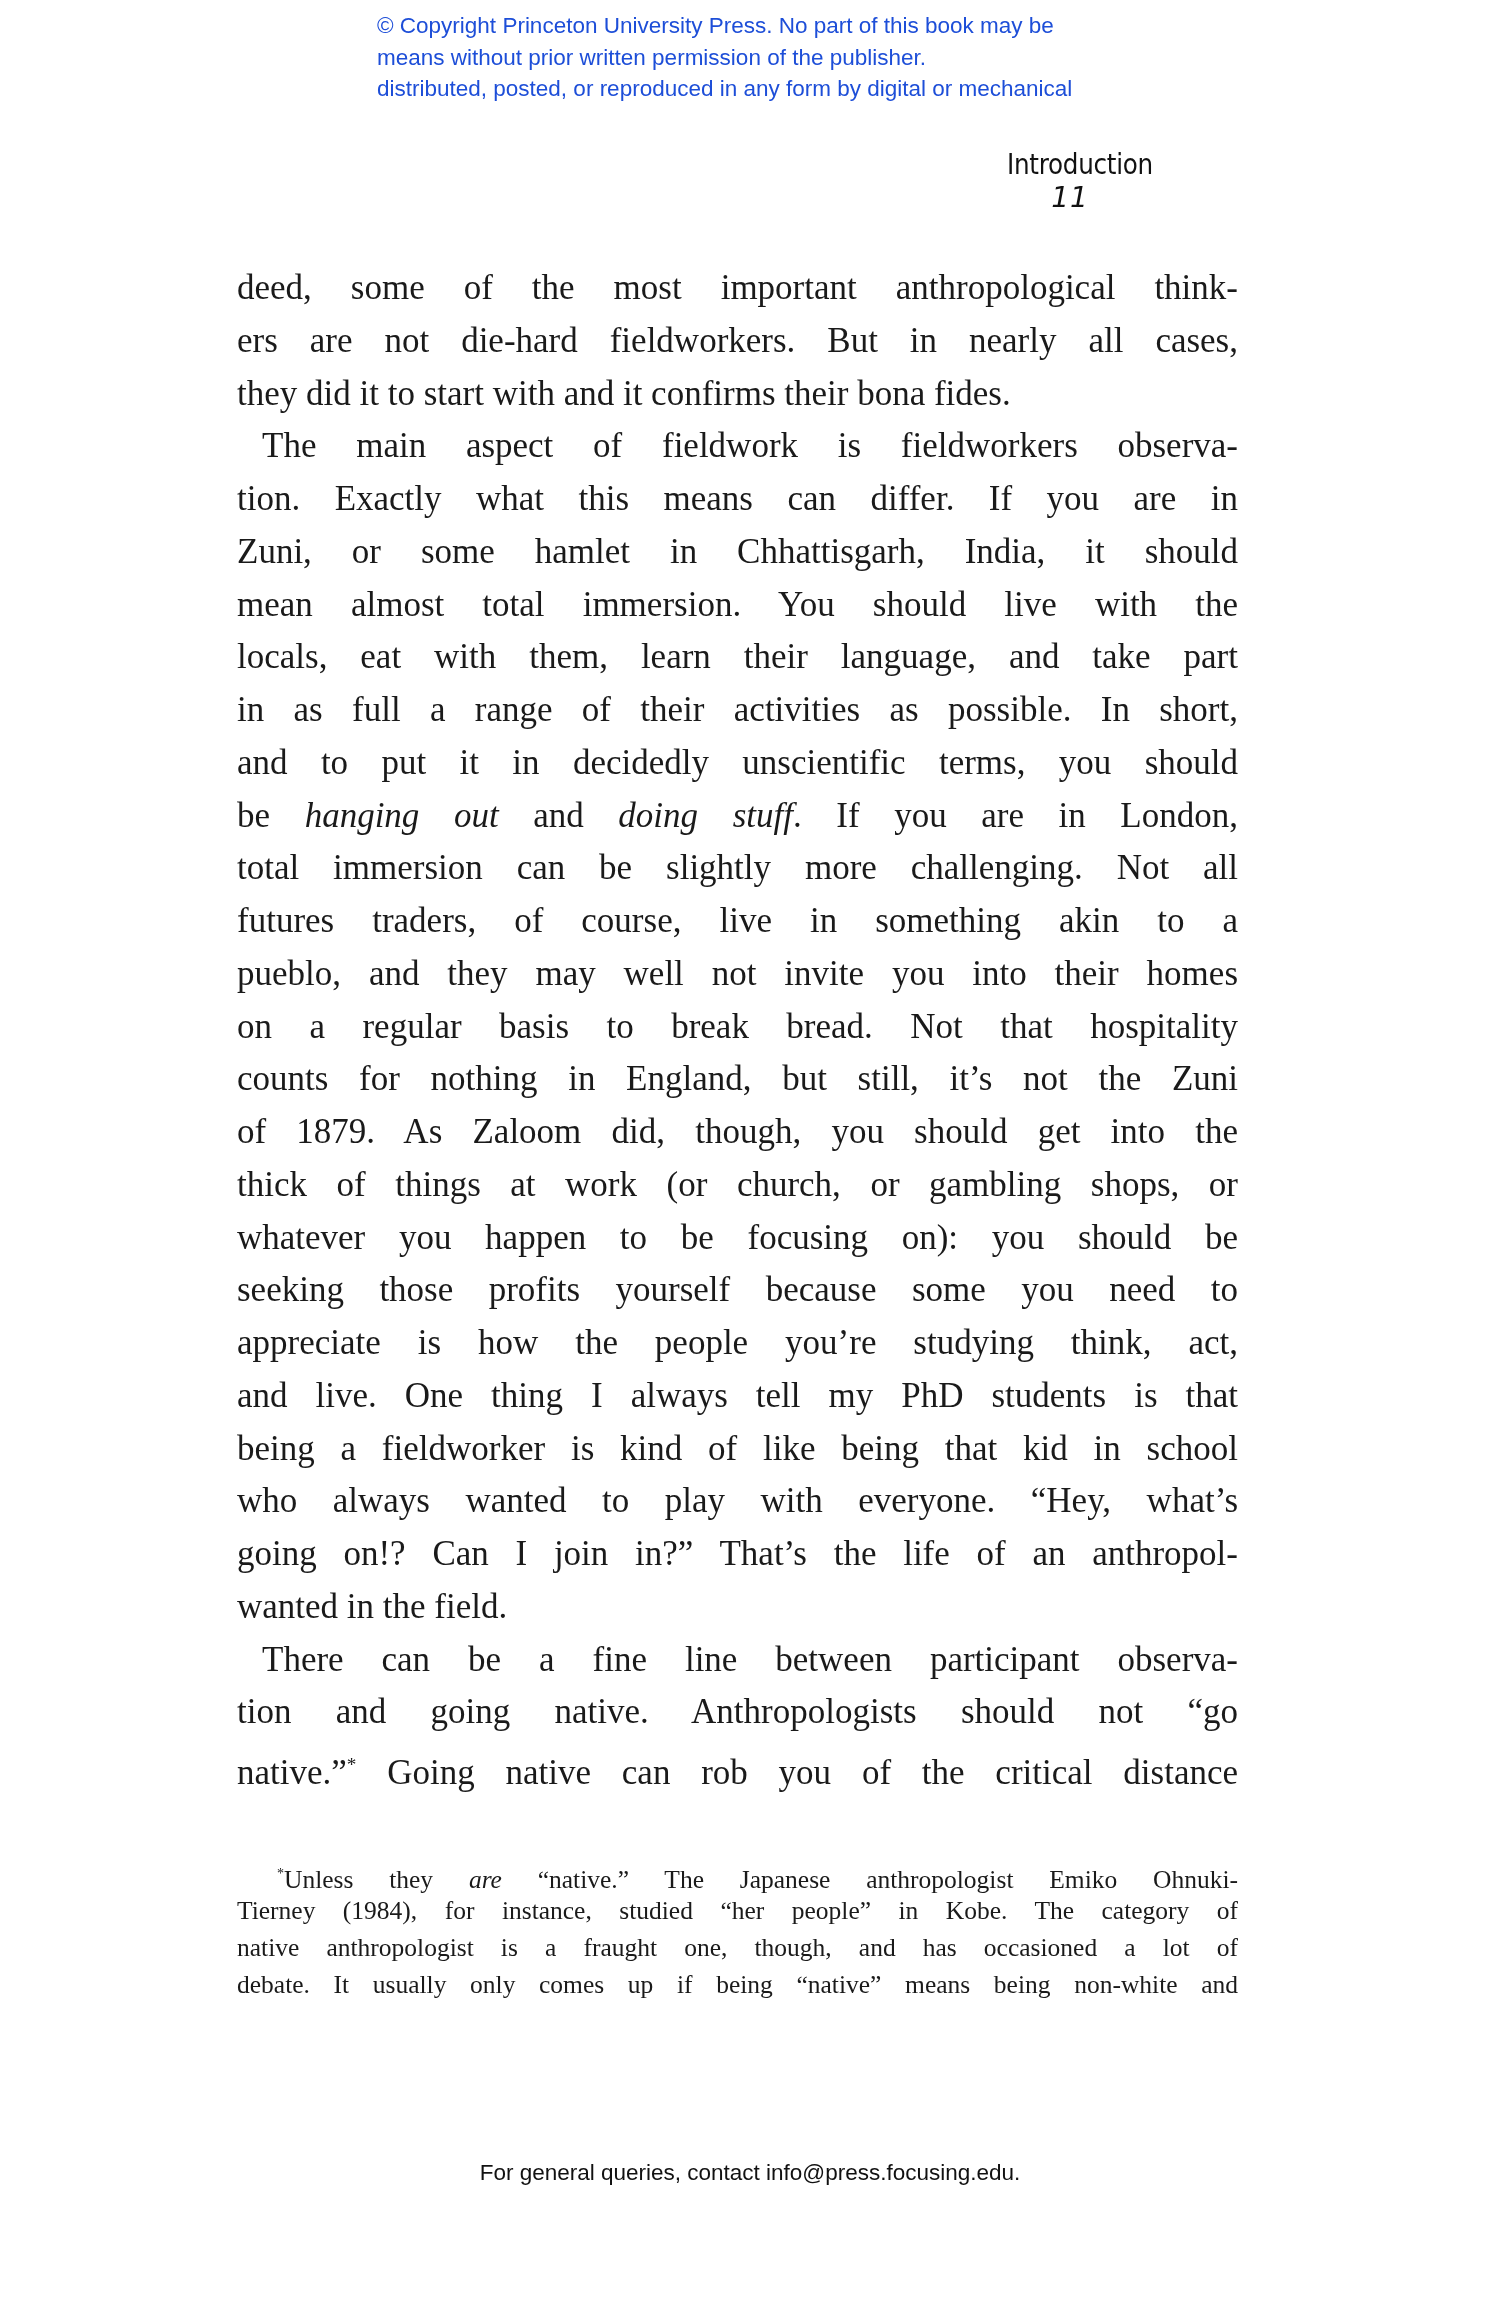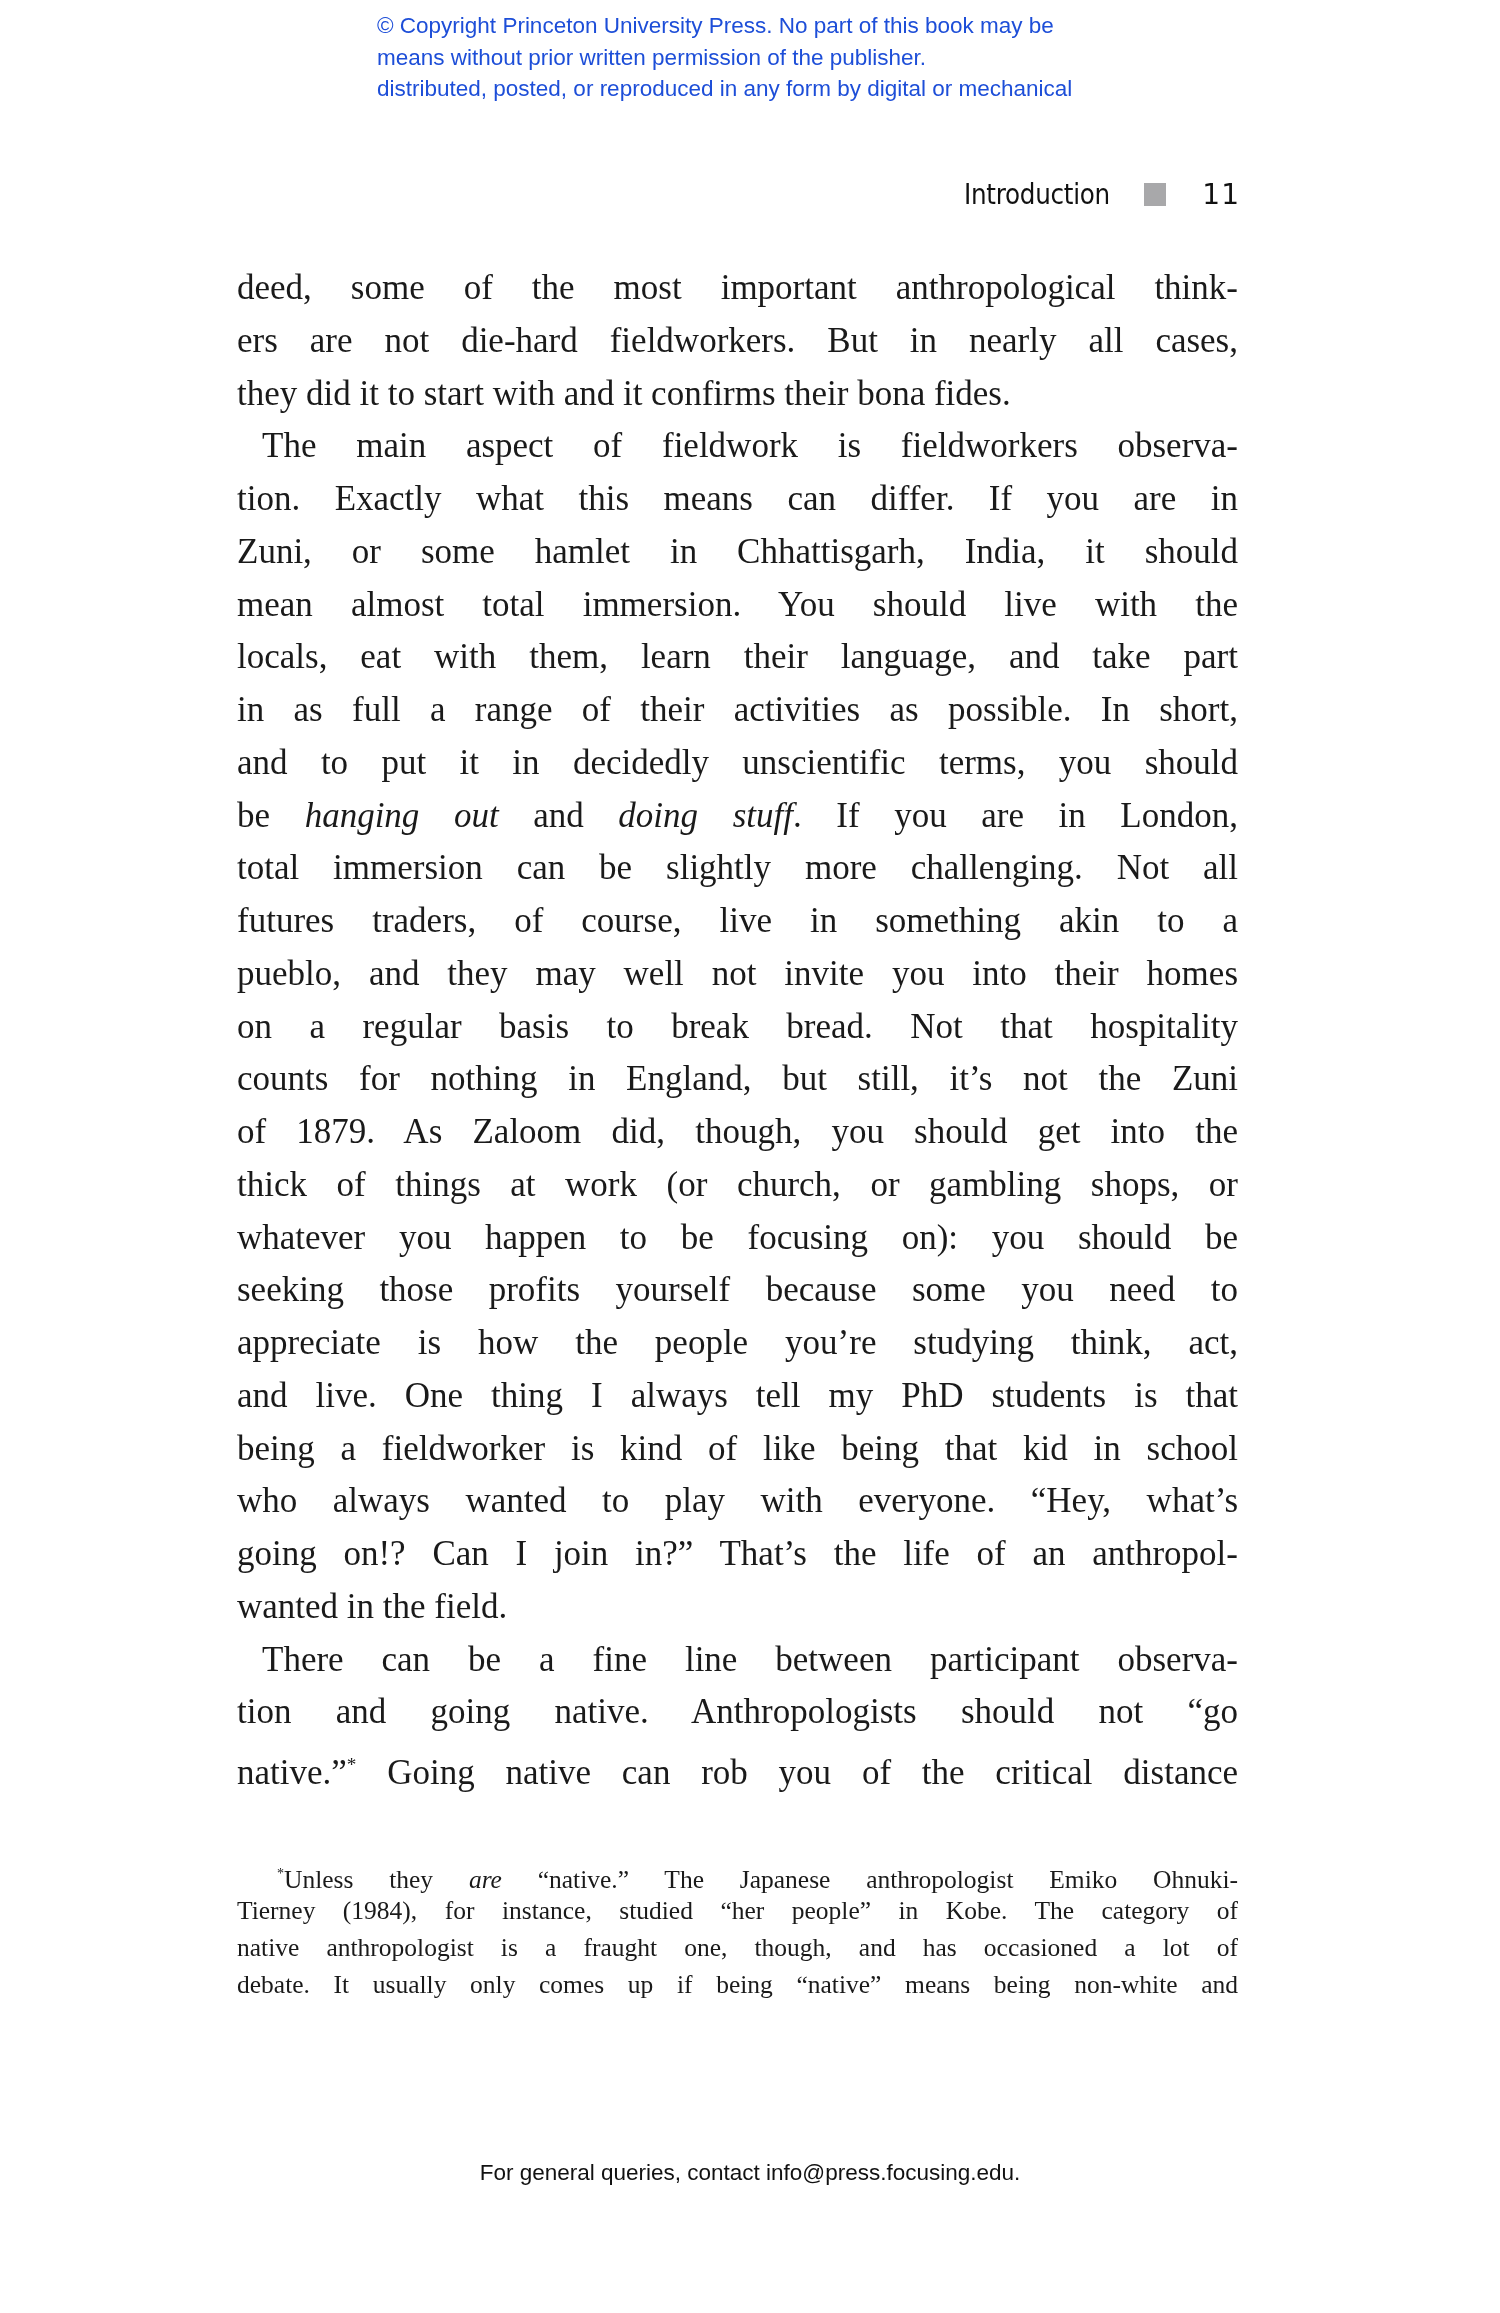--- a/index.html
+++ b/index.html
@@ -6,25 +6,25 @@
   body { width: 1500px; height: 2313px; position: relative; overflow: hidden; color: #1a1a1a; }
   .copyright {
     position: absolute; left: 377px; top: 10px; width: 830px;
     font-family: "Liberation Sans", sans-serif; font-size: 22.5px; line-height: 31.5px;
     color: #1d4ed8;
   }
   .copyright .cl { display: block; white-space: nowrap; }
   .running-head {
     position: absolute; top: 174px; left: 900px; width: 340px; height: 40px;
     font-family: "DejaVu Sans", sans-serif; font-size: 28px; color: #111;
-    display: flex; align-items: center; justify-content: flex-end;
+    display: flex; align-items: center; justify-content: flex-end; flex-direction: column;
   }
   .rh-title { letter-spacing: -0.3px; transform: scaleX(0.88); transform-origin: right center; display: inline-block; }
   .rh-square { display: inline-block; width: 22px; height: 23px; background: #a8a8aa; margin: 0 36px 0 34px; }
-  .rh-num { letter-spacing: 1px; }
+  .rh-num { letter-spacing: 1px; font-style: italic; }
   .body-text {
     position: absolute; left: 237px; top: 0; width: 1001px;
     font-family: "Liberation Serif", serif; font-size: 35px; color: #1a1a1a;
   }
   .line {
     position: absolute; left: 0; width: 1001px; height: 40px; line-height: 40px;
     white-space: nowrap; text-align: justify; text-align-last: justify;
   }
   .line.last { text-align: left; text-align-last: left; }
   .line.indent { left: 25px; width: 976px; }

